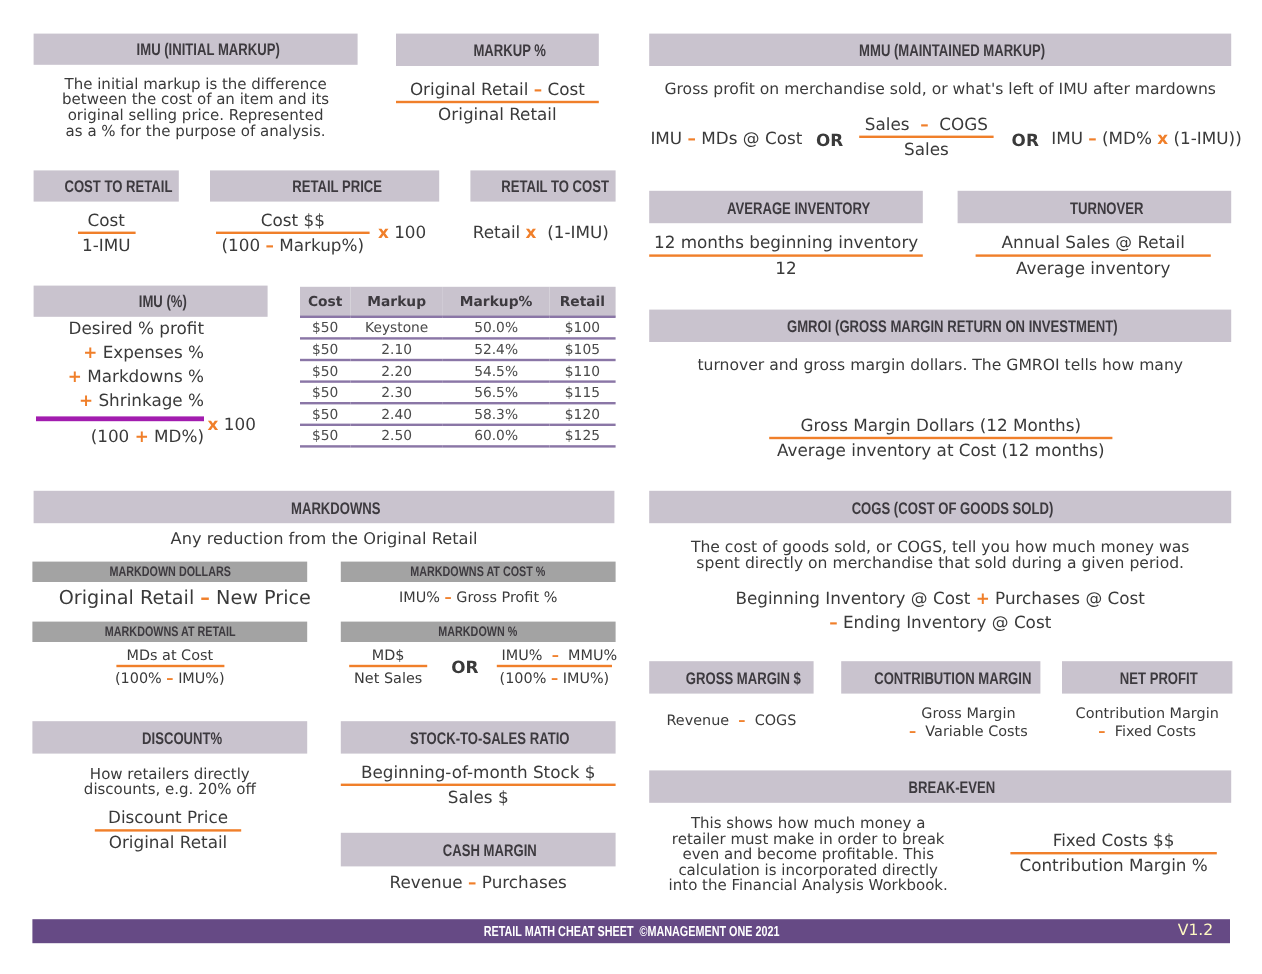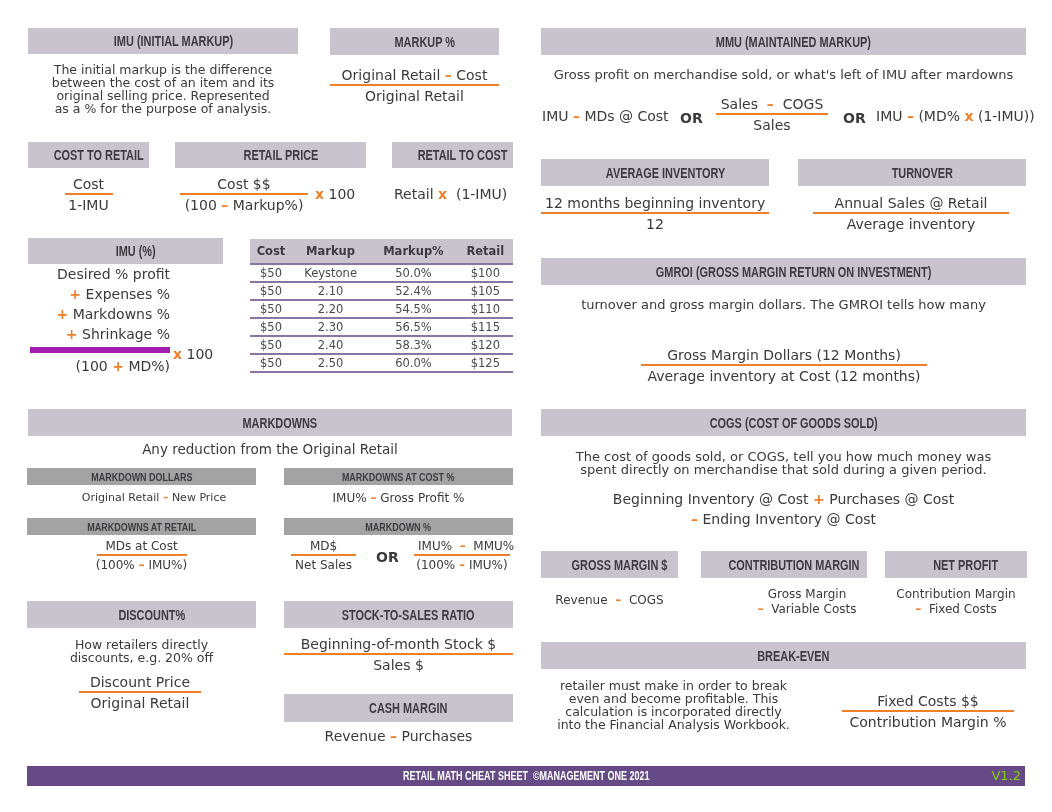--- a/index.html
+++ b/index.html
@@ -27,21 +27,21 @@
   .frac .den { padding-top: 2px; white-space: nowrap; text-align: center; }
   .op { color: #f07f2a; font-weight: bold; }
   .or { color: #6a4c93; font-size: 12px; font-weight: bold; }
   .line { position: absolute; font-size: 14px; white-space: nowrap; color: #3a3a3a; }
   table.mk { position: absolute; border-collapse: collapse; font-size: 11.5px; color: #4a4a4a; }
   table.mk th { background: #c9c3ce; font-weight: bold; height: 25px; color: #3d3a3f; border-bottom: 2px solid #8a76a6; }
   table.mk td { text-align: center; height: 18px; border-bottom: 2px solid #8a76a6; }
   .footer { position: absolute; left: 27px; top: 766px; width: 998px; height: 20px; background: #664a85; color: #ffffff; }
   .footer .ft { position: absolute; left: 0; right: 0; top: 0; height: 20px; display: flex; align-items: center; justify-content: center; font-family: "Liberation Sans", sans-serif; font-weight: bold; font-size: 12px; }
   .footer .ft span { display: inline-block; transform: scaleX(0.75); white-space: nowrap; }
-  .footer .ver { position: absolute; right: 4px; top: 2px; font-size: 13px; color: #84cc16; }
+  .footer .ver { position: absolute; right: 14px; top: 2px; font-size: 13px; color: #fef9c3; }
 </style>
 </head>
 <body>
 
 <div class="hdr" style="left:28px;top:28px;width:270px;height:26px;">
     <span>IMU (INITIAL MARKUP)</span>
   </div>
 <div class="txt" style="left:28px;top:63px;width:270px;">
   <div>The initial markup is the difference</div>
   <div>between the cost of an item and its</div>
@@ -108,21 +108,21 @@
   <div class="den">Average inventory</div>
 </div>
 
 <div class="hdr" style="left:28px;top:238px;width:195px;height:26px;">
     <span>IMU (%)</span>
   </div>
 <div class="abs" style="left:30px;top:264px;width:140px;font-size:14px;text-align:right;line-height:20px;">
   <div>Desired % profit</div>
   <div><span class="op">+</span> <span>Expenses %</span></div>
   <div><span class="op">+</span> <span>Markdowns %</span></div>
-  <div style="border-bottom:6px solid #a21caf;padding-bottom:3px;"><span class="op">+</span> <span>Shrinkage %</span></div>
+  <div style="border-bottom:4px solid #a21caf;padding-bottom:3px;"><span class="op">+</span> <span>Shrinkage %</span></div>
   <div style="padding-top:3px;"><span>(100</span> <span class="op">+</span> <span>MD%)</span></div>
 </div>
 <div class="line" style="left:173px;top:346px;"><span class="op">x</span> <span>100</span></div>
 
 <table class="mk" style="left:250px;top:239px;width:263px;">
   <thead>
     <tr>
       <th>Cost</th>
       <th>Markup</th>
       <th>Markup%</th>
@@ -181,21 +181,21 @@
 </div>
 
 <div class="hdr" style="left:28px;top:409px;width:484px;height:27px;">
     <span>MARKDOWNS</span>
   </div>
 <div class="txt" style="left:28px;top:443px;width:484px;font-size:13.5px;">Any reduction from the Original Retail</div>
 
 <div class="sub" style="left:27px;top:468px;width:229px;height:17px;">
     <span>MARKDOWN DOLLARS</span>
   </div>
-<div class="txt" style="left:27px;top:491px;width:254px;font-size:11px;"><span>Original Retail</span> <span class="op">–</span> <span>New Price</span></div>
+<div class="txt" style="left:27px;top:491px;width:254px;font-size:16px;"><span>Original Retail</span> <span class="op">–</span> <span>New Price</span></div>
 
 <div class="sub" style="left:284px;top:468px;width:229px;height:17px;">
     <span>MARKDOWNS AT COST %</span>
   </div>
 <div class="txt" style="left:284px;top:492px;width:229px;font-size:12px;"><span>IMU%</span> <span class="op">–</span> <span>Gross Profit %</span></div>
 
 <div class="sub" style="left:27px;top:518px;width:229px;height:17px;">
     <span>MARKDOWNS AT RETAIL</span>
   </div>
 <div class="frac" style="left:27px;top:539px;width:229px;font-size:12px;">
@@ -271,20 +271,21 @@
 
 <div class="hdr" style="left:284px;top:694px;width:229px;height:28px;">
     <span>CASH MARGIN</span>
   </div>
 <div class="txt" style="left:284px;top:730px;width:229px;font-size:14px;"><span>Revenue</span> <span class="op">–</span> <span>Purchases</span></div>
 
 <div class="hdr" style="left:541px;top:642px;width:485px;height:27px;">
     <span>BREAK-EVEN</span>
   </div>
 <div class="txt" style="left:541px;top:679px;width:265px;font-size:12.5px;">
+  <div>This shows how much money a</div>
   <div>retailer must make in order to break</div>
   <div>even and become profitable. This</div>
   <div>calculation is incorporated directly</div>
   <div>into the Financial Analysis Workbook.</div>
 </div>
 <div class="frac" style="left:842px;top:693px;width:172px;">
   <div class="num" style="width:172px;">Fixed Costs $$</div>
   <div class="den">Contribution Margin %</div>
 </div>
 

